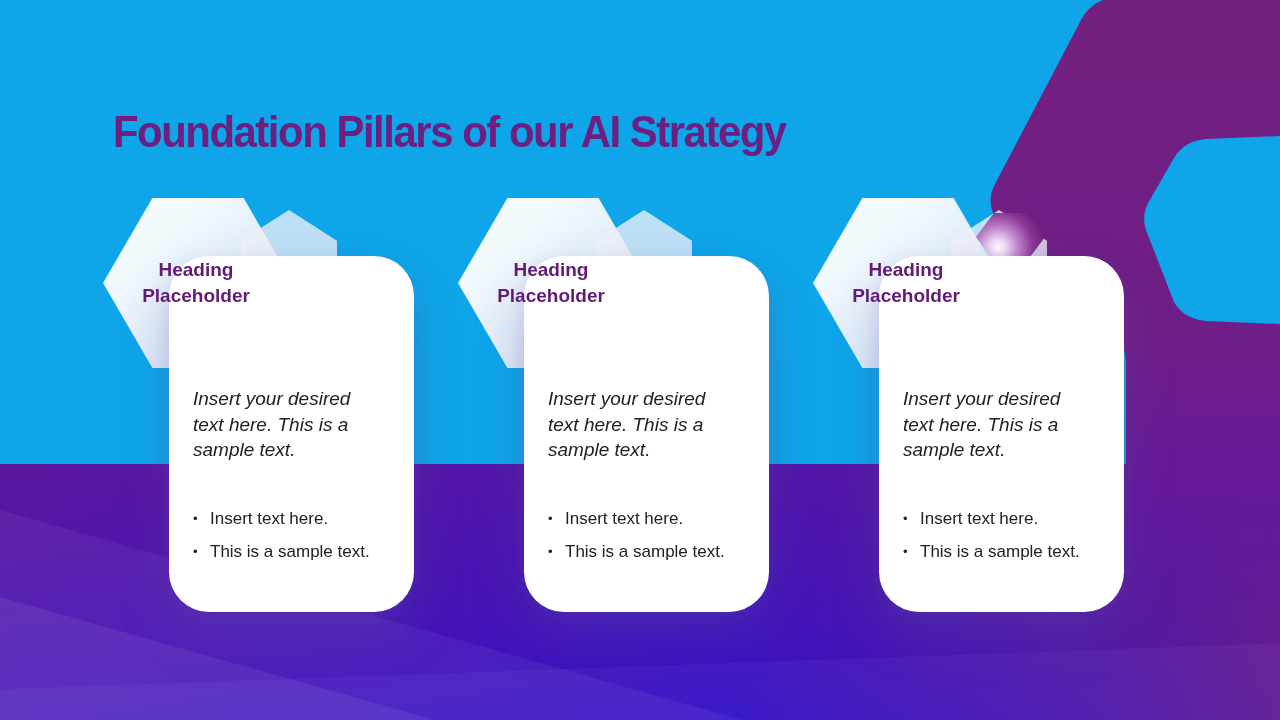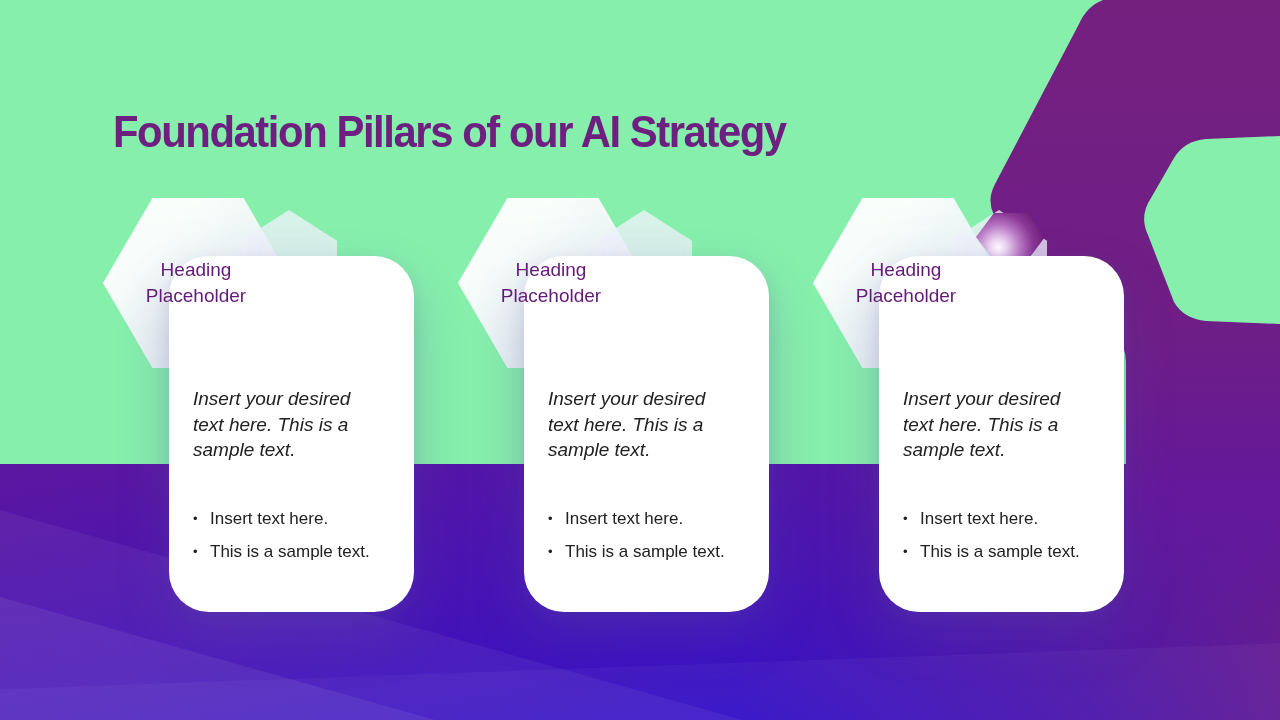--- a/index.html
+++ b/index.html
@@ -1,18 +1,18 @@
 <!DOCTYPE html>
 <html><head>
 <meta charset="utf-8">
 <style>
   html,body{margin:0;padding:0;background:#555;}
   #stage{
     position:relative; width:1280px; height:720px; overflow:hidden;
-    background:#86efac; font-family:"Liberation Sans", sans-serif;
+    background:#0ea5e9; font-family:"Liberation Sans", sans-serif;
   }
   
   .band{
     position:absolute; left:0; top:464px; width:1280px; height:256px;
     background:
       linear-gradient(262deg, rgba(116,32,127,0.78) 0%, rgba(116,32,127,0.45) 16%, rgba(116,32,127,0) 44%),
       linear-gradient(170deg, #5C17A0 0%, #4513B6 48%, #2B10D2 100%);
     overflow:hidden;
   }
   .streak{position:absolute; inset:0;}
@@ -48,21 +48,21 @@
     filter:drop-shadow(0 0 10px rgba(195,125,215,0.9));
   }
   
   .card{
     position:absolute; top:256px; width:245px; height:356px; z-index:5;
     background:#ffffff; border-radius:40px;
     box-shadow:0 25px 50px rgba(94,80,160,0.28), 0 6px 16px rgba(94,80,160,0.12);
   }
   .card-heading{
     position:absolute; top:257px; width:170px; z-index:6;
-    font-size:19px; line-height:26px; font-weight:400; color:#621A76;
+    font-size:19px; line-height:26px; font-weight:700; color:#621A76;
     text-align:center;
   }
   .card-body{
     position:absolute; top:130px; left:24px; width:190px;
     font-size:19px; line-height:25.5px; color:#212121;font-style:italic;
   }
   .card-bullets{
     position:absolute; top:246px; left:24px; width:205px;
     font-size:17px; line-height:33px; color:#212121;
   }

